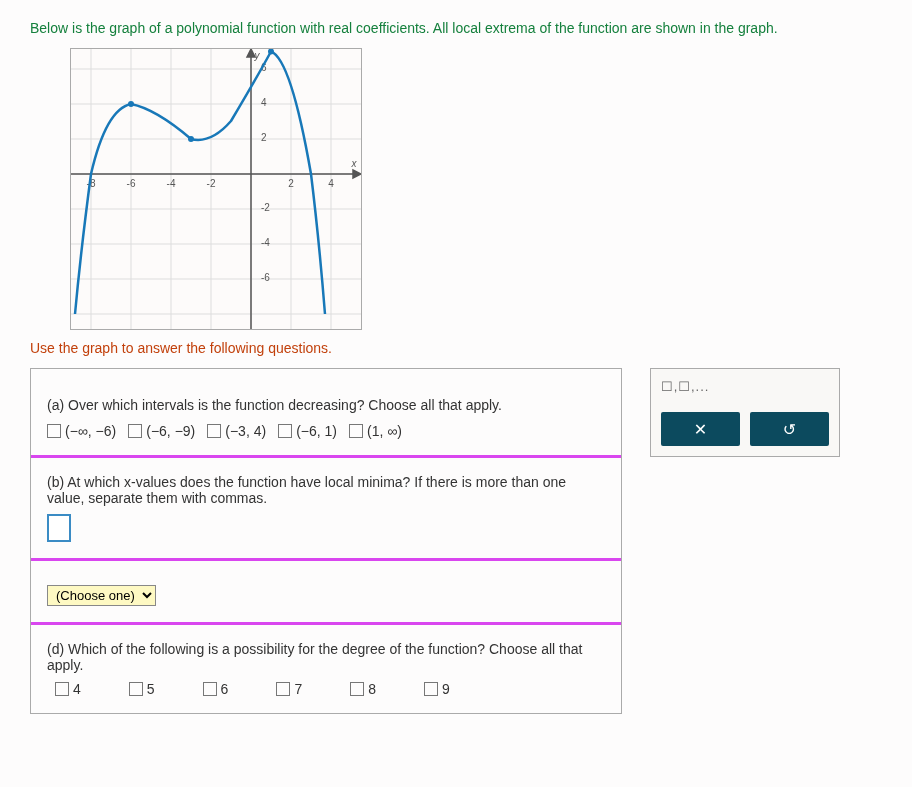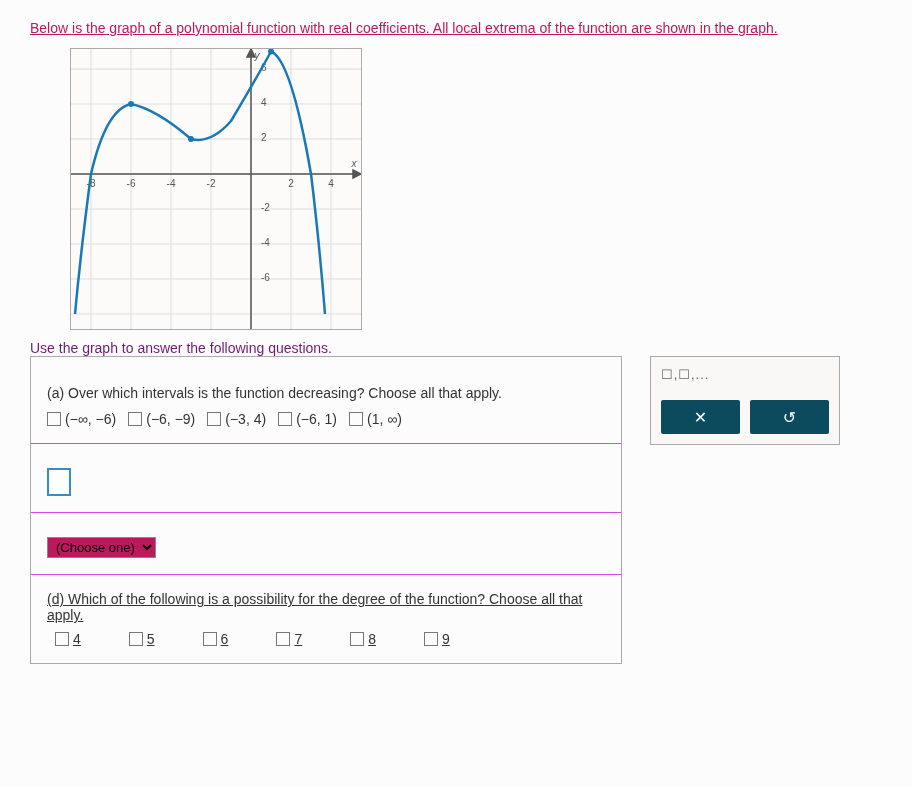--- a/index.html
+++ b/index.html
@@ -6,60 +6,60 @@
     margin: 0;
     padding: 20px 30px;
     font-family: Arial, sans-serif;
     font-size: 14px;
     color: #333;
     background: #fdfcfc;
     width: 912px;
     box-sizing: border-box;
   }
   .intro {
-    color: #be185d;
+    color: #15803d;
     margin-bottom: 12px;
     font-size: 14px;
-    text-decoration: underline;
   }
   .graph-box {
     width: 290px;
     height: 280px;
     border: 1px solid #aaa;
     background: #fdfbfa;
     margin-left: 40px;
     position: relative;
   }
   .graph-box svg { display: block; }
   .subtitle {
     margin-top: 10px;
-    color: #701a75;
+    margin-bottom: 12px;
+    color: #c2410c;
   }
   .main-row { display: flex; gap: 28px; align-items: flex-start; }
   .questions {
     border: 1px solid #aaa;
     width: 590px;
   }
   .qcell {
-    border-bottom: 1px solid #d946ef;
+    border-bottom: 3px solid #d946ef;
     padding: 16px 16px;
   }
   .qcell.first { padding-top: 28px; }
-  .qcell:last-child { border-bottom: none; text-decoration: underline; }
+  .qcell:last-child { border-bottom: none; }
   .options-row { margin-top: 10px; display: flex; flex-wrap: wrap; gap: 12px; align-items: center; }
   .chk { display: inline-flex; align-items: center; gap: 4px; }
   .chk .box {
     width: 12px; height: 12px; border: 1px solid #777; display: inline-block;
   }
   .text-input {
     width: 20px; height: 24px; border: 2px solid #3a8bc4; background: #fff;
     margin-top: 8px;
   }
   select {
-    font-size: 13px; padding: 1px 4px; border: 1px solid #888; background: #be185d;
+    font-size: 13px; padding: 1px 4px; border: 1px solid #888; background: #fef9c3;
     margin-top: 8px;
   }
   .degree-options { display: flex; gap: 48px; margin-top: 8px; padding-left: 8px;}
   .side-panel {
     border: 1px solid #aaa;
     width: 190px;
     background: #f9f8f6;
     padding: 10px;
     box-sizing: border-box;
   }
@@ -158,20 +158,21 @@
             <span>(−6, 1)</span>
           </span>
         <span class="chk">
             <span class="box"></span>
             <span>(1, ∞)</span>
           </span>
       </div>
     </div>
 
     <div class="qcell">
+      <div>(b) At which x-values does the function have local minima? If there is more than one value, separate them with commas.</div>
       <div class="text-input"></div>
     </div>
 
     <div class="qcell">
       <select>
         <option>(Choose one)</option>
       </select>
     </div>
 
     <div class="qcell">

